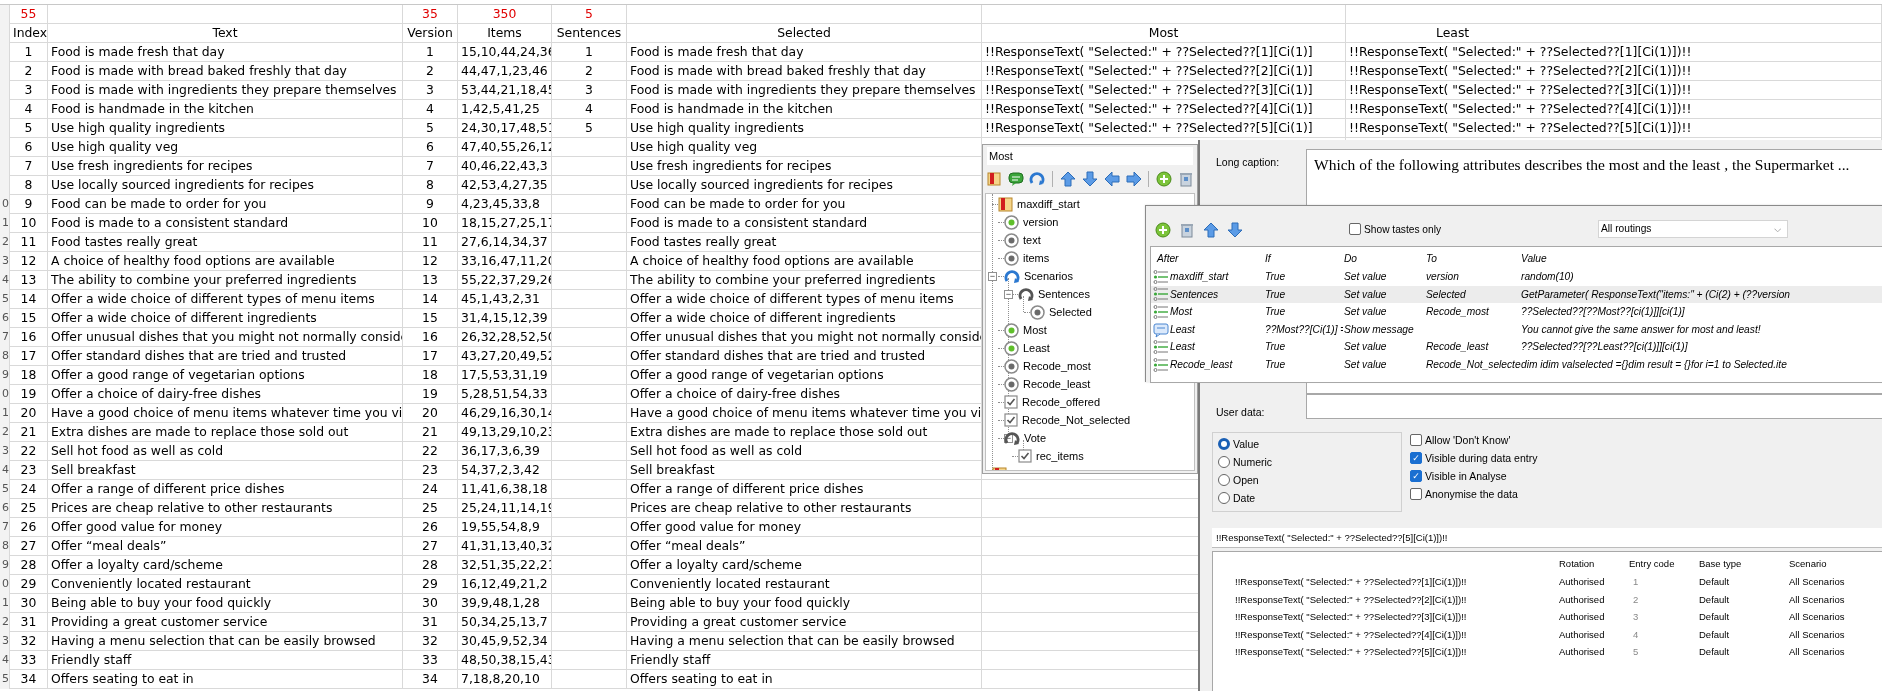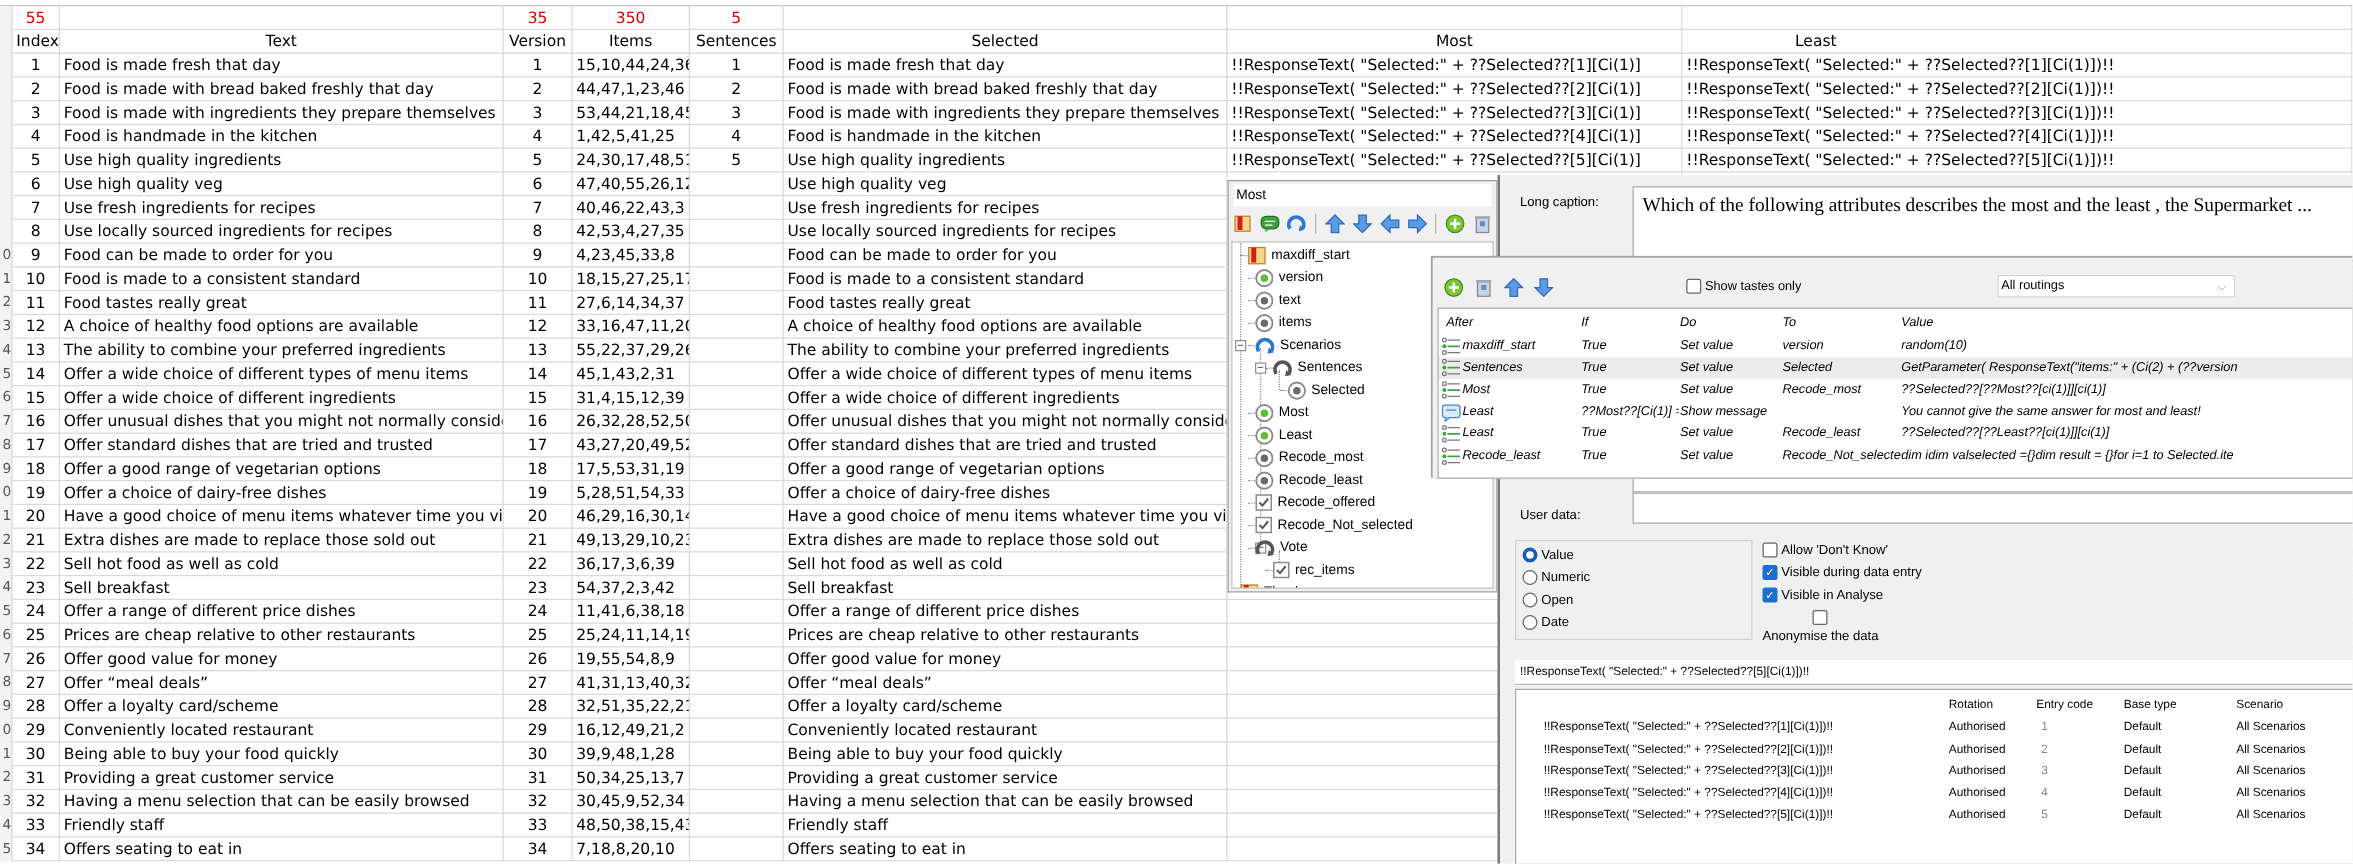--- a/index.html
+++ b/index.html
@@ -748,21 +748,21 @@
       <span>Allow 'Don't Know'</span>
     </div>
     <div class="citem" style="top:18px;">
       <span class="check on">✓</span>
       <span>Visible during data entry</span>
     </div>
     <div class="citem" style="top:36px;">
       <span class="check on">✓</span>
       <span>Visible in Analyse</span>
     </div>
-    <div class="citem" style="top:54px;flex-direction:column;">
+    <div class="citem" style="top:54px;">
       <span class="check"></span>
       <span>Anonymise the data</span>
     </div>
   </div>
 
   <div class="expr-bar" style="top:388px;">!!ResponseText( "Selected:" + ??Selected??[5][Ci(1)])!!</div>
 
   <div class="cat-table" style="top:411px;">
     <div class="cat-row" style="top:3px;">
       <span class="cat-cell k-rot">Rotation</span>

